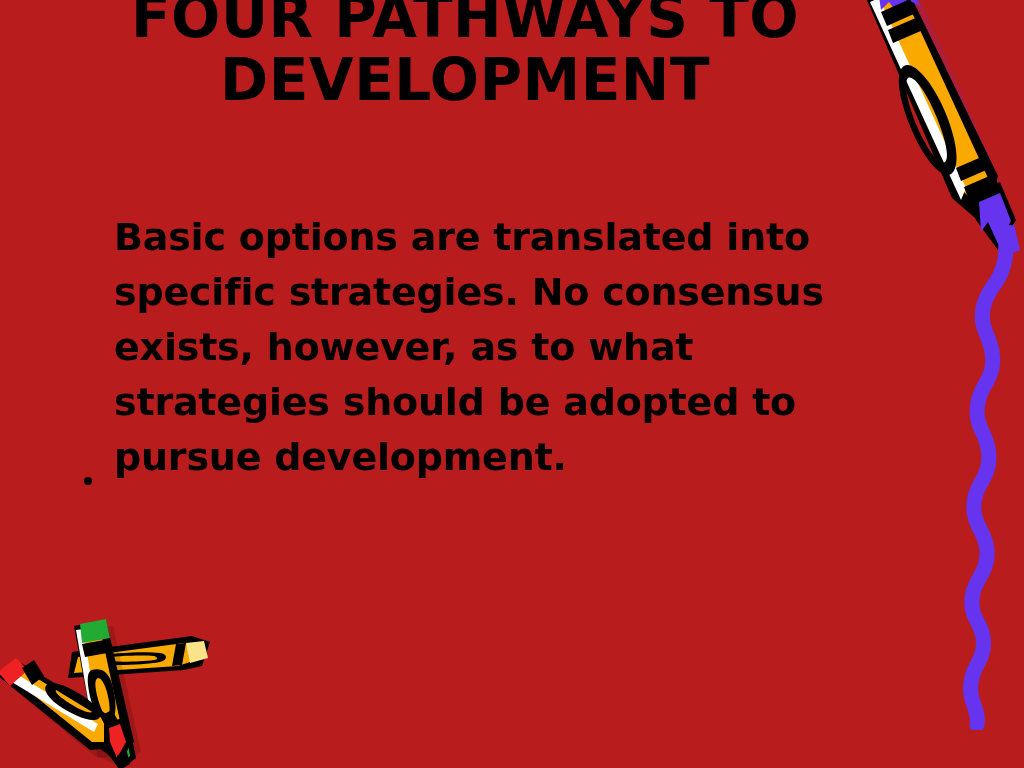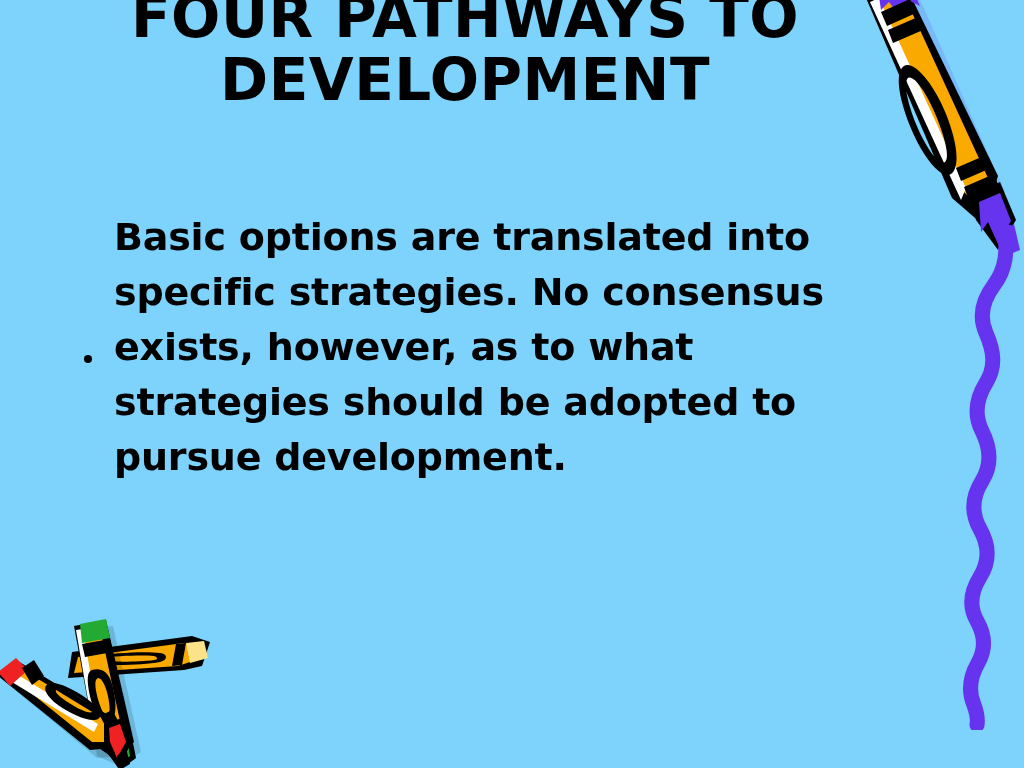--- a/index.html
+++ b/index.html
@@ -8,21 +8,21 @@
     padding: 0;
     background: #ffffff;
   }
   body {
     font-family: "DejaVu Sans", sans-serif;
   }
   #slide {
     position: relative;
     width: 1024px;
     height: 768px;
-    background: #7dd3fc;
+    background: #b91c1c;
     overflow: hidden;
   }
 
   
   .slide-title {
     position: absolute;
     left: 0;
     top: -14px;
     width: 930px;
     text-align: center;
@@ -37,21 +37,21 @@
 
   
   .body-block {
     position: absolute;
     left: 84px;
     top: 210px;
     width: 830px;
   }
   .bullet-row {
     display: flex;
-    align-items: center;
+    align-items: flex-end;
   }
   .bullet-dot {
     flex: 0 0 auto;
     width: 30px;
     padding-top: 22px;
     font-size: 30px;
     line-height: 0;
     color: #000000;
     text-align: left;
   }

